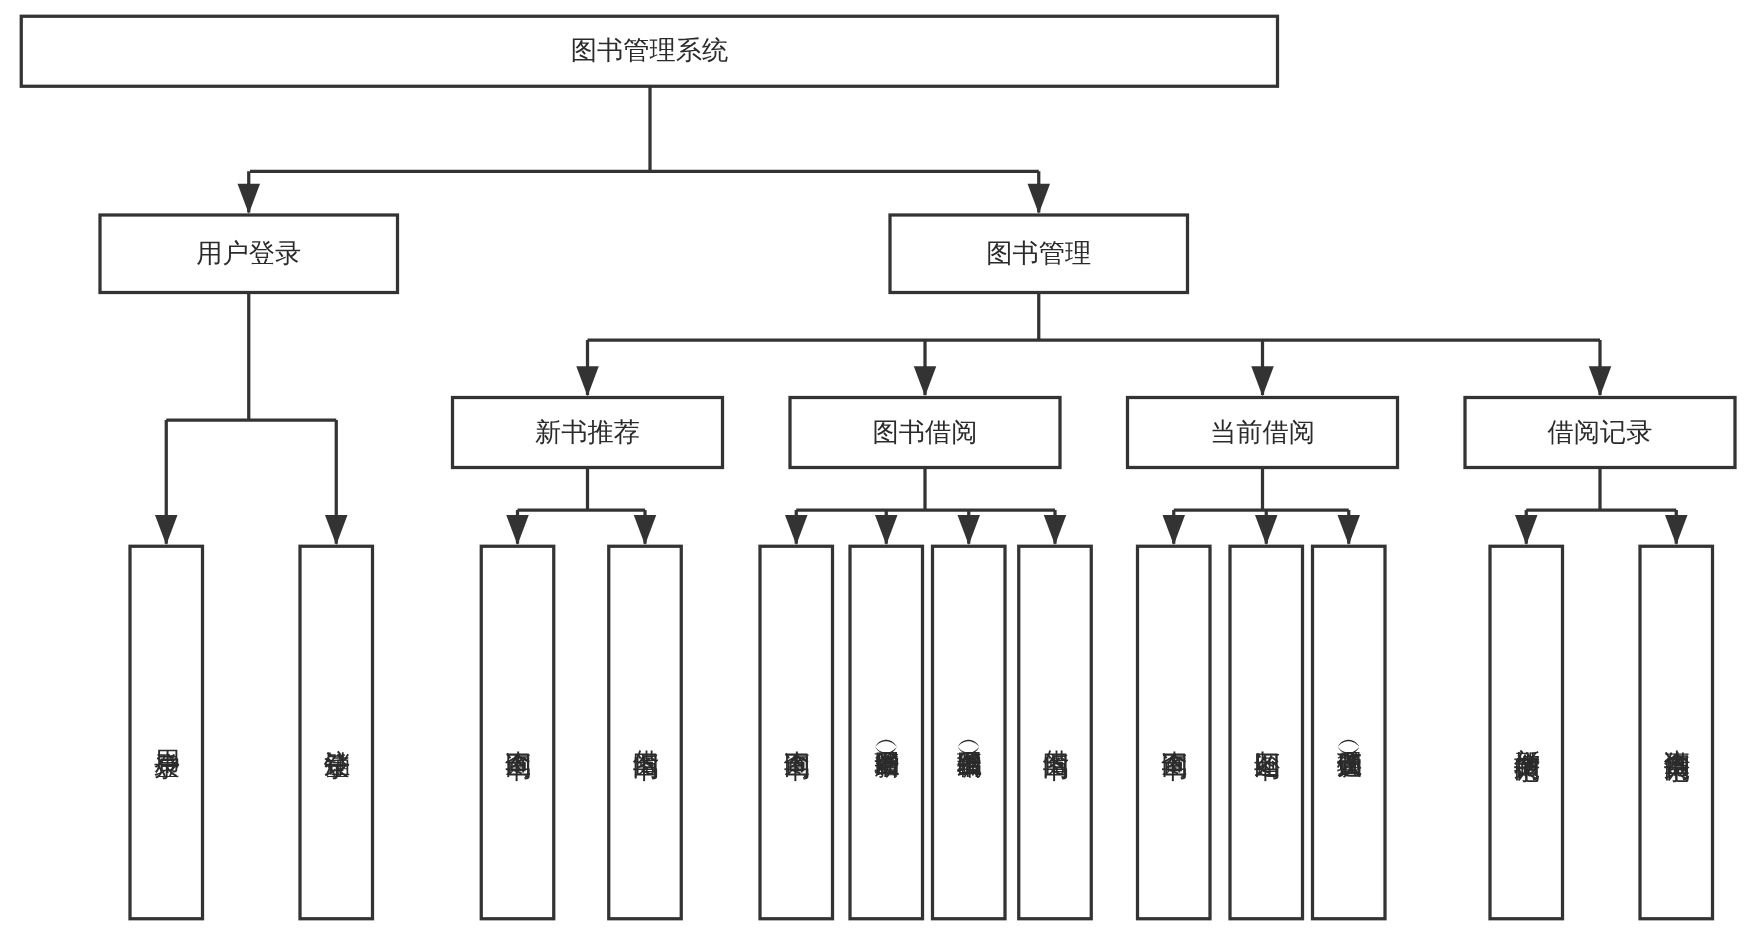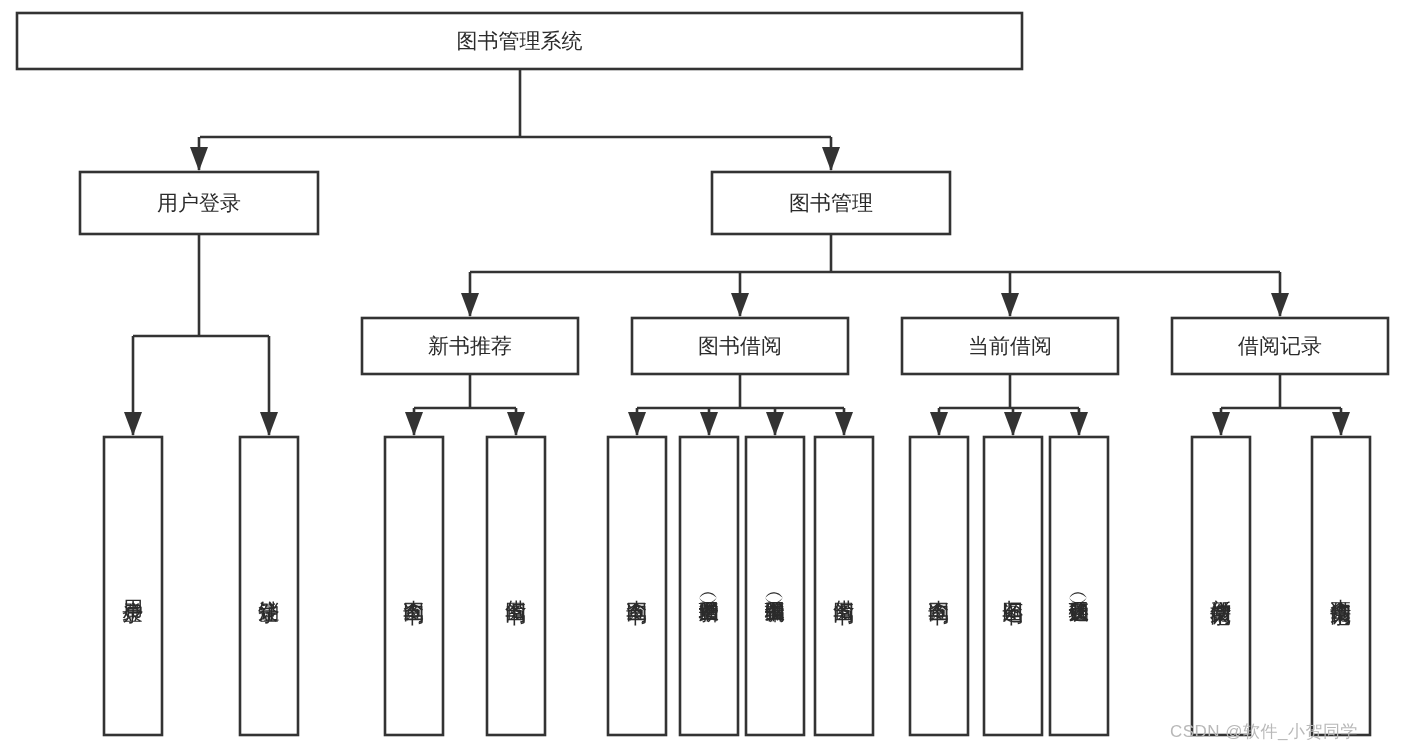--- a/index.html
+++ b/index.html
@@ -206,15 +206,14 @@
         <span class="node-label-v" style="font-size: 20px; letter-spacing: 0px;">确认归还（管理员）</span>
       </div>
       <div class="node-label-v-wrap" style="left: 1192px; top: 437px; width: 58px; height: 298px;">
         <span class="node-label-v">新增借阅记录</span>
       </div>
       <div class="node-label-v-wrap" style="left: 1312px; top: 437px; width: 58px; height: 298px;">
         <span class="node-label-v">查询借阅记录</span>
       </div>
     </div>
 
-  <div id="watermark">CSDN @软件_小贺同学</div>
 
 </div>
 
 </body></html>

